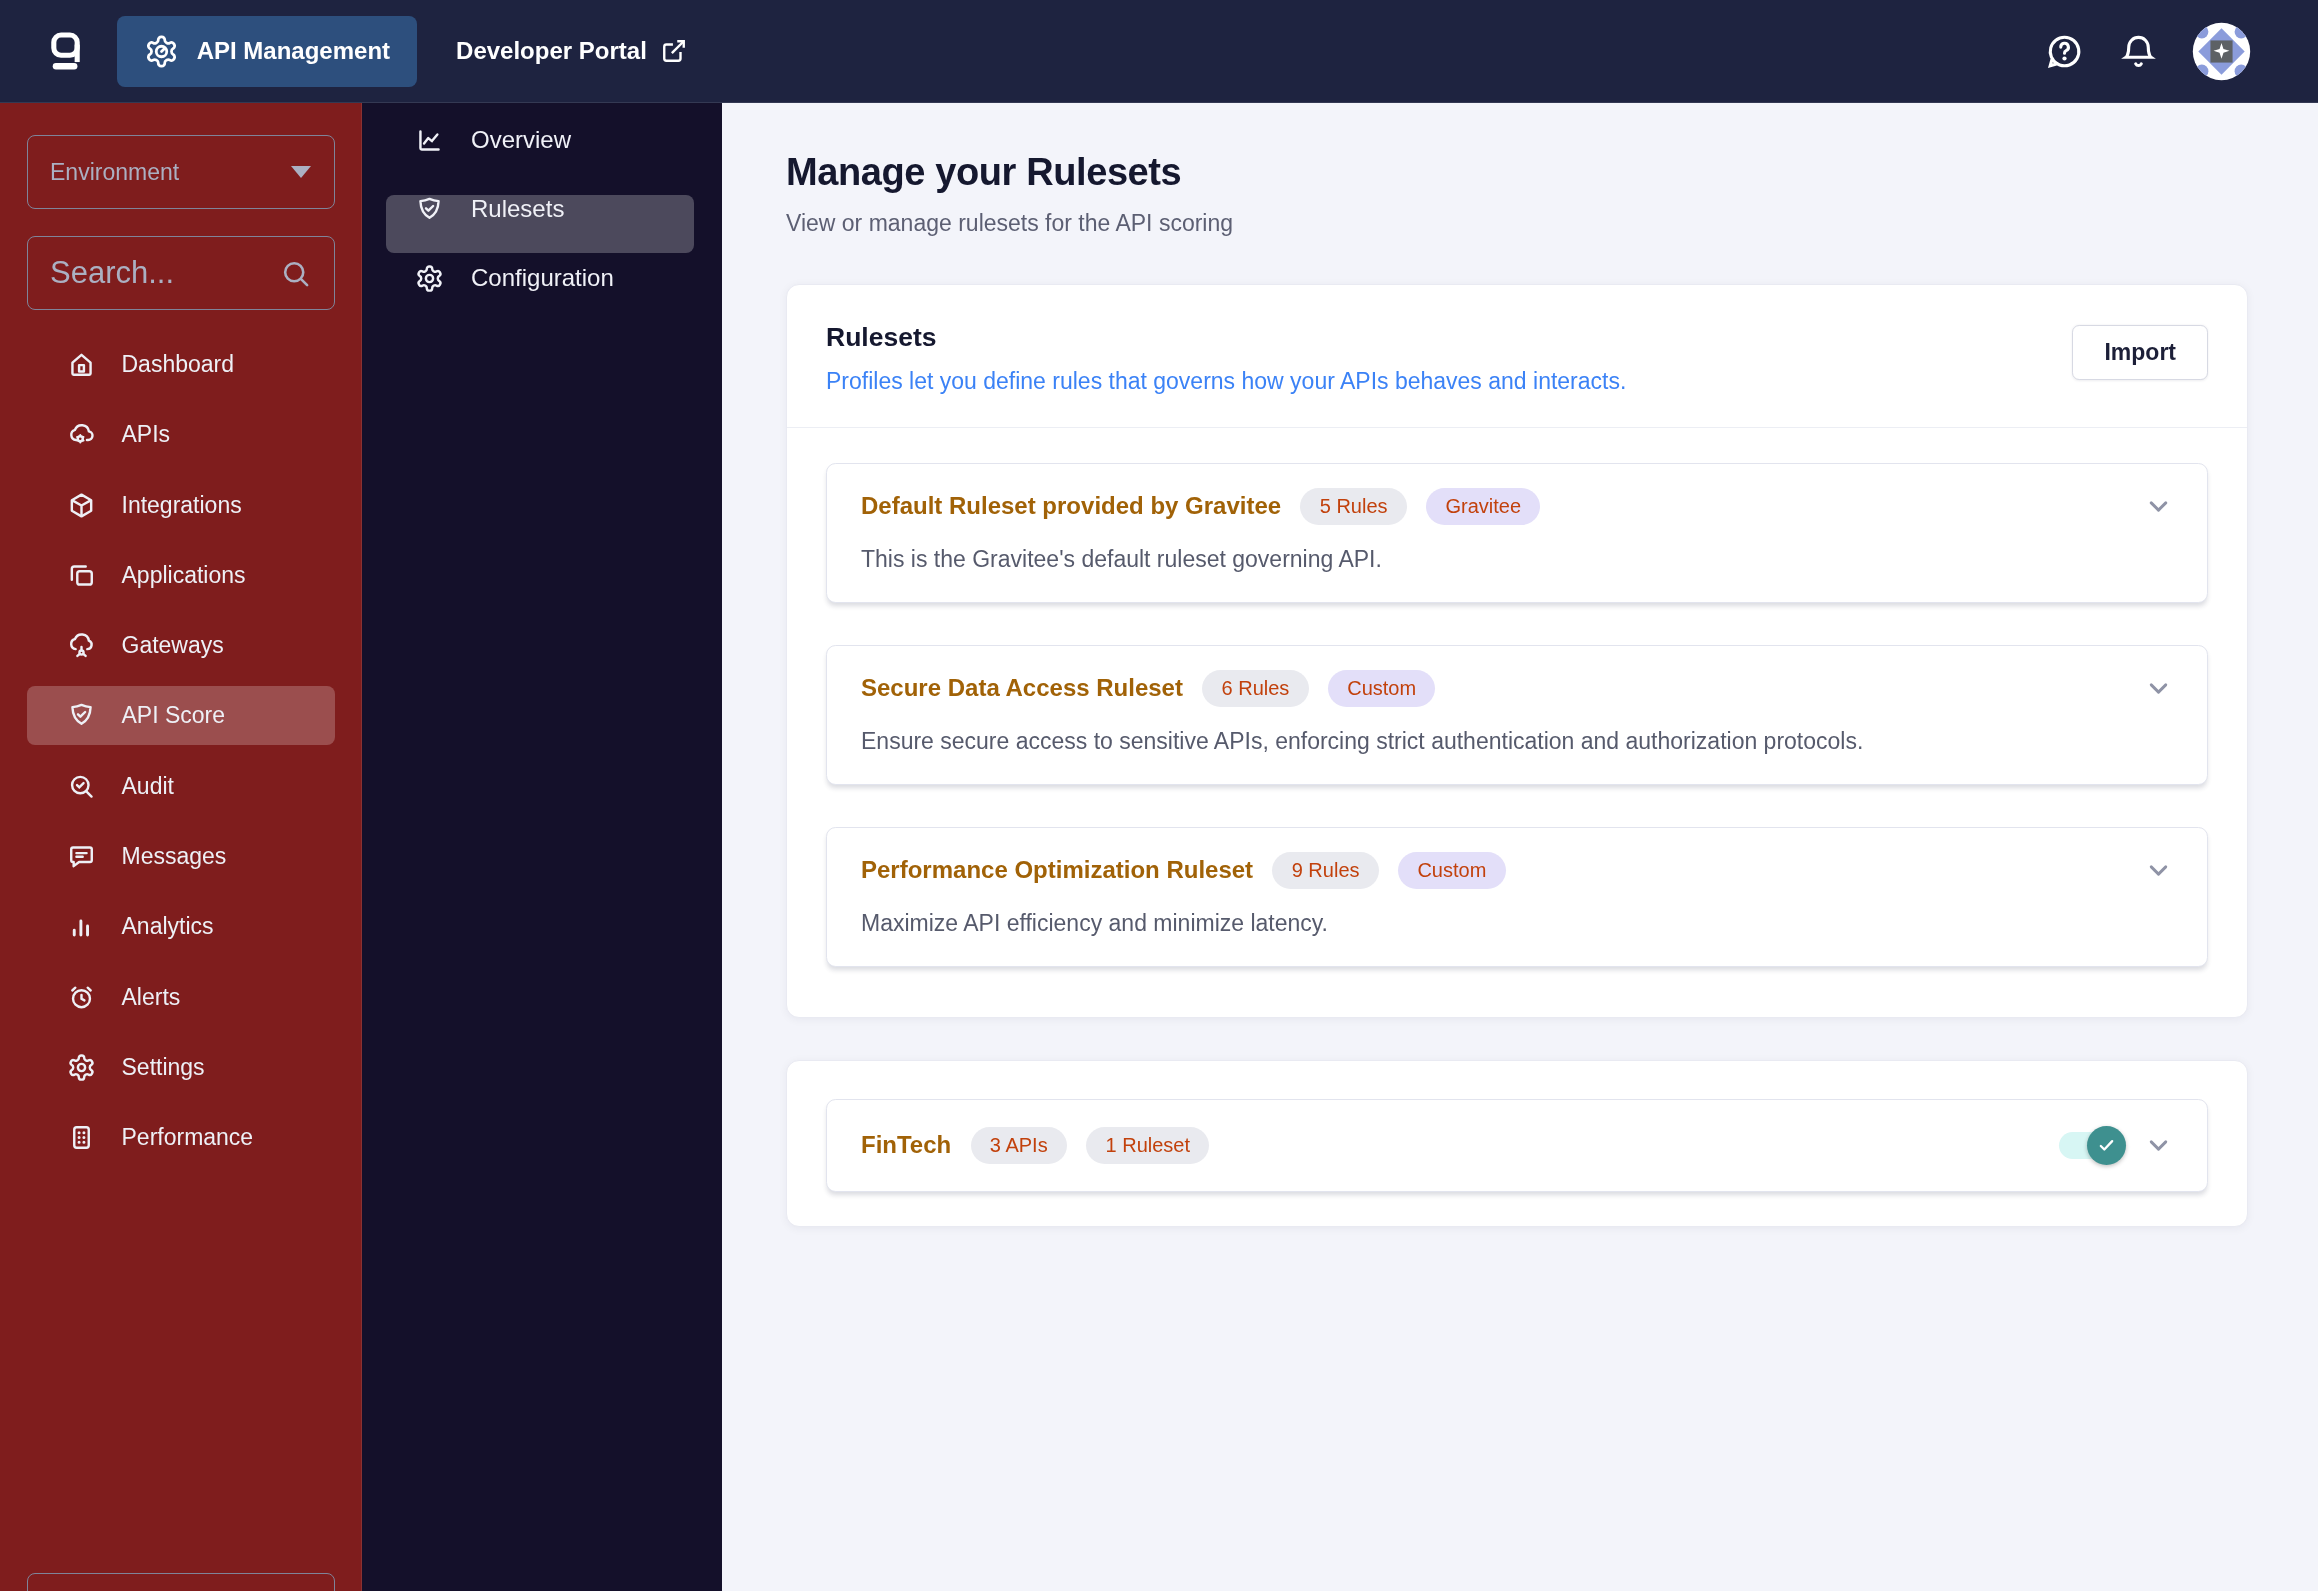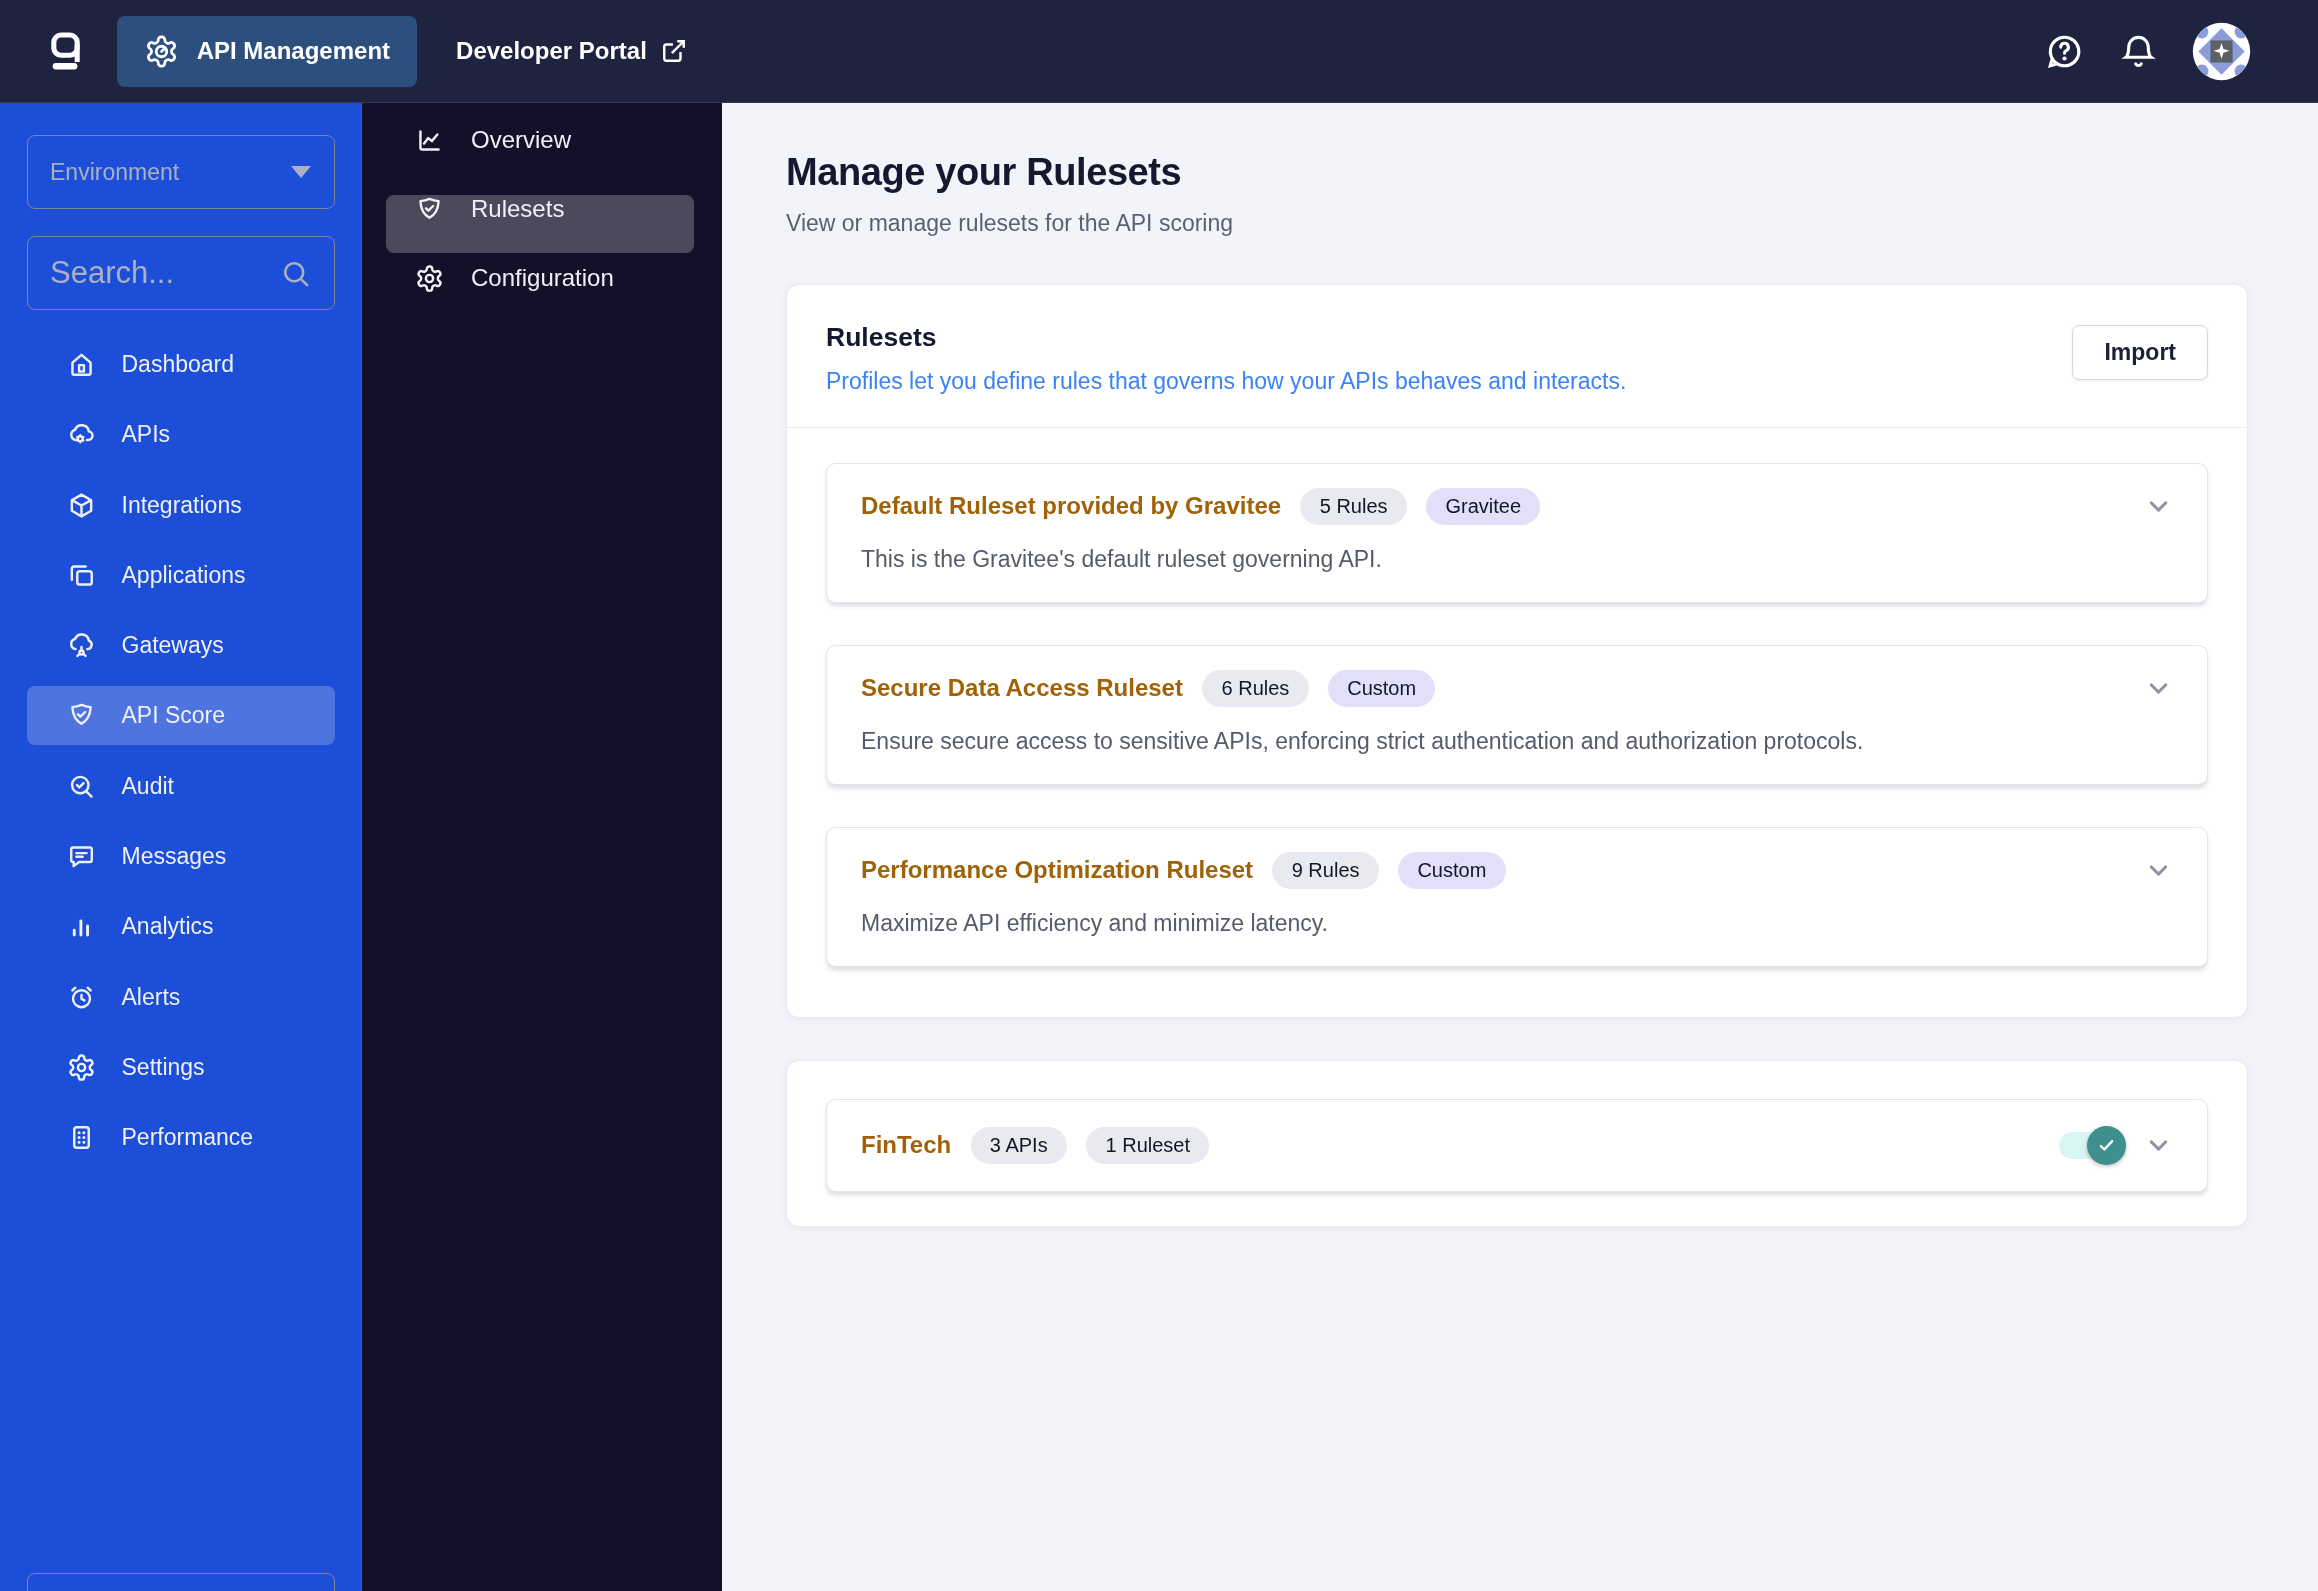--- a/index.html
+++ b/index.html
@@ -17,21 +17,21 @@
                 font-size:24px; font-weight:700; cursor:pointer; }
   .tb-spacer { flex:1; }
   .icon-btn { width:45px; height:45px; background:none; border:none; color:#fff; cursor:pointer;
               display:flex; align-items:center; justify-content:center; margin-left:29px; }
   .avatar { width:59px; height:59px; margin-left:31px; cursor:pointer; }
 
   
   .body { display:flex; height:1489px; }
 
   
-  .sidebar { width:362px; background:#1d4ed8; border-right:0.8px solid rgba(255,255,255,.09);
+  .sidebar { width:362px; background:#7f1d1d; border-right:0.8px solid rgba(255,255,255,.09);
              padding:32px 26.5px 0; display:flex; flex-direction:column; position:relative; overflow:hidden; }
   .select-box, .search-box { height:74px; border:1.6px solid #7f8499; border-radius:8px;
              display:flex; align-items:center; padding:0 22.5px; color:#abb0c2; font-size:23px; }
   .select-box { cursor:pointer; }
   .select-box .caret { margin-left:auto; width:0; height:0; border-left:10.5px solid transparent;
              border-right:10.5px solid transparent; border-top:12px solid #abb0c2; }
   .search-box { margin-top:27px; }
   .search-box input { flex:1; background:transparent; border:none; outline:none; color:#e9ebf3;
              font-size:31px; font-family:inherit; min-width:0; }
   .search-box input::placeholder { color:#abb0c2; }
@@ -70,21 +70,21 @@
          box-shadow:0 0.8px 2.4px rgba(25,28,60,.08); }
   .btn .plus { width:26px; height:26px; display:flex; }
   .card-body { padding:35px 39px 50px; display:flex; flex-direction:column; gap:42px; }
   .card.profiles .card-body { padding:38px 39px 34px; }
 
   .rule-card { border:0.8px solid #e2e4ee; border-radius:9.6px; background:#fff;
                padding:24px 34px 29px; box-shadow:0 4px 5.6px -1.6px rgba(25,28,60,.16); cursor:pointer; }
   .rule-top { display:flex; align-items:center; gap:19.3px; }
   .rule-name { font-size:24px; font-weight:700; color:#a16207; }
   .badge { height:37px; padding:0 19.3px; border-radius:18.5px; display:inline-flex; align-items:center;
-           font-size:20px; color:#0f172a; background:#e9eaef; font-weight:500; white-space:nowrap; }
+           font-size:20px; color:#c2410c; background:#e9eaef; font-weight:500; white-space:nowrap; }
   .badge.purple { background:#e3dff9; }
   .chevron { margin-left:auto; color:#8f93a6; width:29px; height:29px; flex:0 0 auto; cursor:pointer; display:flex; }
   .rule-desc { margin-top:21px; font-size:23px; color:#565a6c; }
 
   .profile-card { border:0.8px solid #e2e4ee; border-radius:9.6px; background:#fff;
                   padding:27px 34px; box-shadow:0 4px 5.6px -1.6px rgba(25,28,60,.16);
                   display:flex; align-items:center; gap:19.3px; cursor:pointer; }
   .profile-right { margin-left:auto; display:flex; align-items:center; gap:24px; }
   .toggle { position:relative; width:61px; height:27px; border-radius:13.7px; background:#d7f6f4; cursor:pointer; }
   .toggle-thumb { position:absolute; right:-6.4px; top:-5.6px; width:39px; height:39px; border-radius:50%;

